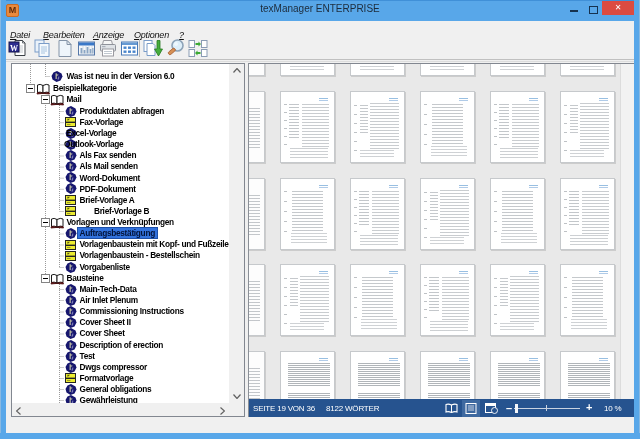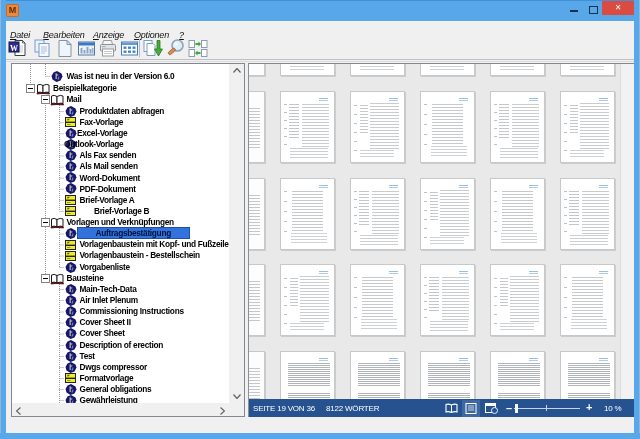--- a/index.html
+++ b/index.html
@@ -20,21 +20,21 @@
 .mi { position:absolute; top:6px;font-style:italic; }
 .mi u { text-decoration:underline; }
 
 .tbtn { position:absolute; top:38px; width:22px; height:21px; }
 #tsep { position:absolute; left:139px; top:39px; width:1px; height:18px; background:#b9b9b9; }
 #tb-line { position:absolute; left:0; top:59px; width:640px; height:1px; background:#c0c0c0; }
 #tb-line2 { position:absolute; left:0; top:61px; width:640px; height:1px; background:#dcdcdc; }
 
 #tree { position:absolute; left:11px; top:63px; width:234px; height:354px; background:#fff; border:1px solid #828790; overflow:hidden;font-weight:bold; }
 .trow { position:absolute; font-size:8.3px; letter-spacing:-0.3px; color:#000; white-space:nowrap; }
-.trow.sel { background:#3272dd; color:#021238; outline:1px solid #1d4fa8; padding:0 18px; margin-left:-2px; }
+.trow.sel { background:#3272dd; color:#021238; outline:1px solid #1d4fa8; padding:0 2px; margin-left:-2px; }
 .exp { position:absolute; width:9px; height:9px; background:#fff; border:1px solid #848484; }
 .exp::after { content:""; position:absolute; left:1px; top:3px; width:5px; height:1px; background:#000; }
 
 #tvscroll { position:absolute; left:217px; top:0; width:16px; height:339px; background:#f0f0f0; }
 #thscroll { position:absolute; left:0; top:339px; width:217px; height:14px; background:#f0f0f0; }
 
 
 #rp { position:absolute; left:248px; top:63px; width:386px; height:354px; background:#e9e9e9; border-top:1px solid #828790; border-left:1px solid #8b9097; overflow:hidden; }
 .page { position:absolute; width:55px; height:72px; background:#fff; border:1px solid #c6c9cc; box-shadow:1px 1px 0 rgba(0,0,0,0.12); }
 .page::before { content:""; position:absolute; right:6px; top:6px; width:9px; height:4px;
@@ -79,20 +79,21 @@
 #wbar { position:absolute; left:0; top:335px; width:386px; height:19px; background:#26538f; color:#fff; font-size:8px; letter-spacing:-0.2px; }
 #wbar .t { position:absolute; top:5px; }
 
 #sbar { position:absolute; left:0; top:417px; width:640px; height:17px; background:#f0f0f0; border-top:1px solid #d9d9d9; font-size:8.5px; color:#111; }
 #grip { position:absolute; right:8px; bottom:2px; width:10px; height:10px;
   background:linear-gradient(135deg, transparent 0 50%, #b0b0b0 50% 55%, transparent 55% 70%, #b0b0b0 70% 75%, transparent 75% 90%, #b0b0b0 90% 95%, transparent 95%); }
 </style></head><body>
 <div id="win">
   <div id="title"></div>
   <div id="appico">M</div>
+  <div id="title-text">texManager ENTERPRISE</div>
   <div id="btn-min"></div>
     <div id="btn-max"></div>
     <div id="btn-close">✕</div>
   <div id="menu">
     <span class="mi" style="left:4px"><u>D</u>atei</span>
     <span class="mi" style="left:37px"><u>B</u>earbeiten</span>
     <span class="mi" style="left:87px"><u>A</u>nzeige</span>
     <span class="mi" style="left:128px"><u>O</u>ptionen</span>
     <span class="mi" style="left:173px"><u>?</u></span>
   </div>
@@ -246,21 +247,21 @@
 <rect x="1" y="4.6" width="9" height="1.4" fill="#232323"></rect>
 <path d="M2.2 1.8 L5 1.8 L2.7 4 Z" fill="#55550f"></path>
 <rect x="2" y="7" width="3.5" height="0.9" fill="#90902a"></rect>
 </svg>
       <div class="trow" style="left:67.5px;top:53.0px">Fax-Vorlage</div>
       <svg class="abs" style="left:52.5px;top:63.8px" width="12" height="11" viewBox="0 0 12 11">
 <path d="M6 0 L10.5 2.5 L11.5 5.5 L9.5 9.5 L5.5 11 L1.5 8.5 L0.5 5 L2.5 1.5 Z" fill="#16166e"></path>
 <path d="M4.6 2.2 L5.7 2.2 L5.7 3.4 L7.5 3.4 L7.1 4.5 L5.7 4.5 L5.7 8 L4.6 8 Z" fill="#cfcfa8"></path>
 <path d="M7.4 5.4 L8.4 5.4 L8 8.4 L6.4 8.4 Z" fill="#7d7db8"></path>
 </svg>
-      <div class="trow" style="left:65px;top:64.1px">Excel-Vorlage</div>
+      <div class="trow" style="left:54px;top:64.1px">Excel-Vorlage</div>
       <svg class="abs" style="left:52.5px;top:74.9px" width="12" height="11" viewBox="0 0 12 11">
 <path d="M6 0 L10.5 2.5 L11.5 5.5 L9.5 9.5 L5.5 11 L1.5 8.5 L0.5 5 L2.5 1.5 Z" fill="#16166e"></path>
 <path d="M4.6 2.2 L5.7 2.2 L5.7 3.4 L7.5 3.4 L7.1 4.5 L5.7 4.5 L5.7 8 L4.6 8 Z" fill="#cfcfa8"></path>
 <path d="M7.4 5.4 L8.4 5.4 L8 8.4 L6.4 8.4 Z" fill="#7d7db8"></path>
 </svg>
       <div class="trow" style="left:52px;top:75.2px">Outlook-Vorlage</div>
       <svg class="abs" style="left:52.5px;top:86.0px" width="12" height="11" viewBox="0 0 12 11">
 <path d="M6 0 L10.5 2.5 L11.5 5.5 L9.5 9.5 L5.5 11 L1.5 8.5 L0.5 5 L2.5 1.5 Z" fill="#16166e"></path>
 <path d="M4.6 2.2 L5.7 2.2 L5.7 3.4 L7.5 3.4 L7.1 4.5 L5.7 4.5 L5.7 8 L4.6 8 Z" fill="#cfcfa8"></path>
 <path d="M7.4 5.4 L8.4 5.4 L8 8.4 L6.4 8.4 Z" fill="#7d7db8"></path>

